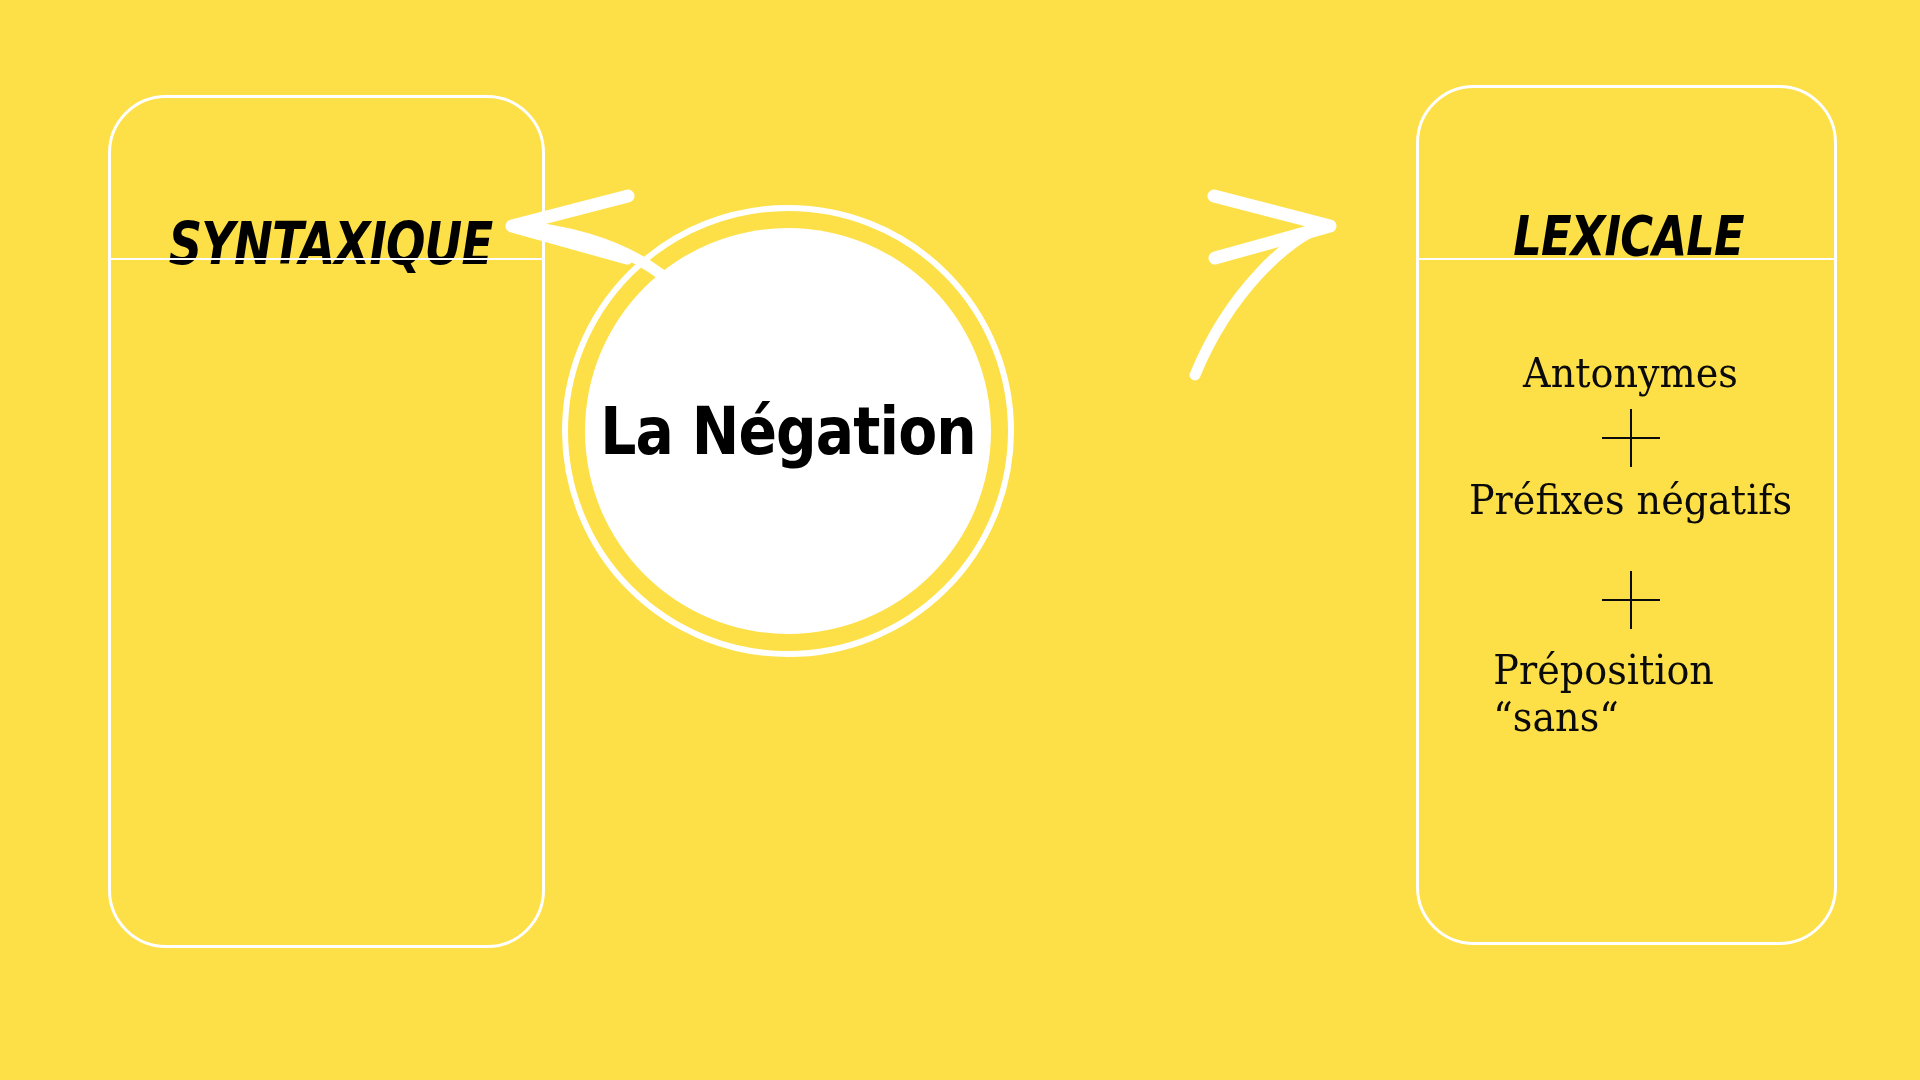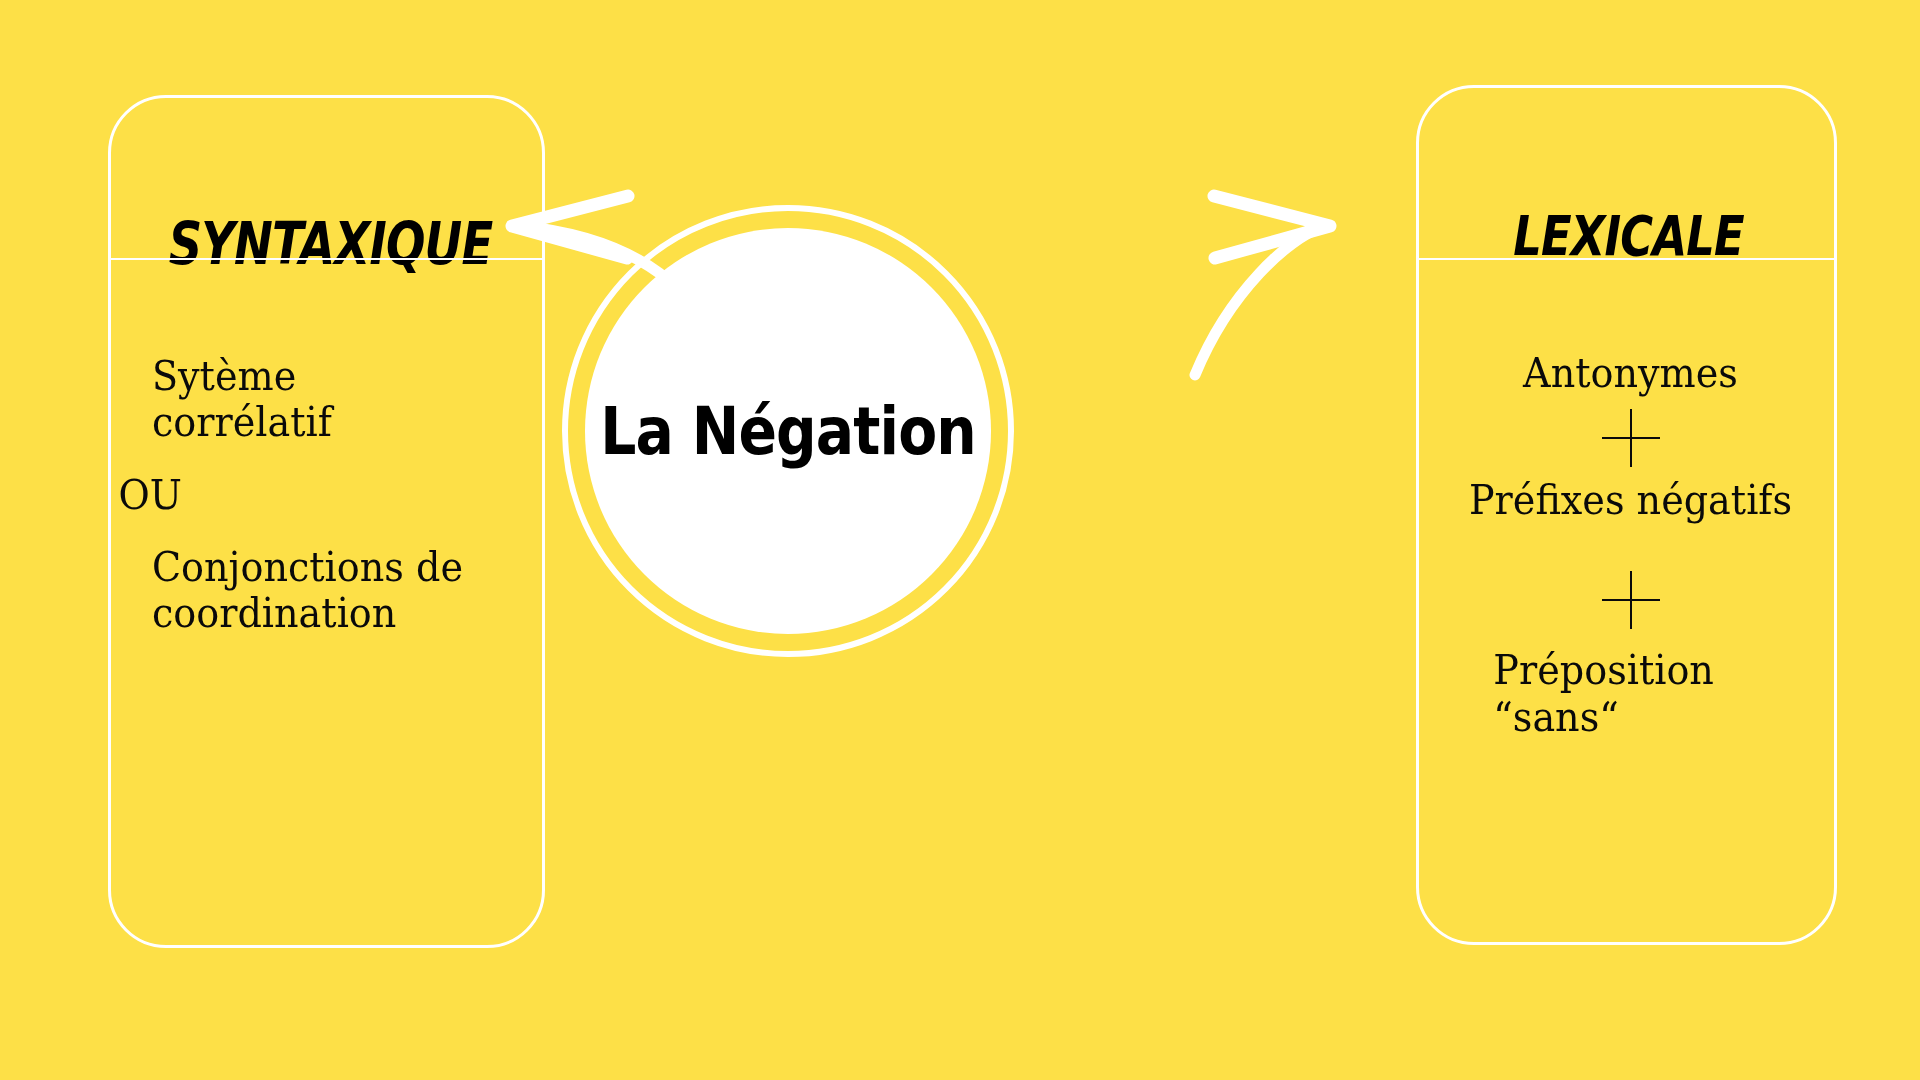--- a/index.html
+++ b/index.html
@@ -203,27 +203,20 @@
     <g>
       <path d="M 1195 375 C 1230 290 1290 238 1320 228" fill="none" stroke="#ffffff" stroke-width="11" stroke-linecap="round"></path>
       <path d="M 1215 258 L 1330 226 L 1214 196" fill="none" stroke="#ffffff" stroke-width="13" stroke-linecap="round" stroke-linejoin="round"></path>
     </g>
   </svg>
 
   <div class="card card-left">
     <div class="card-title">SYNTAXIQUE</div>
     <div class="card-divider"></div>
 
-    <div class="card-body left-body">
-      <div class="left-line lb-1">Sytème
-corrélatif</div>
-      <div class="left-line lb-ou">OU</div>
-      <div class="left-line lb-2">Conjonctions de
-coordination</div>
-    </div>
   </div>
 
   <div class="circle-outer"></div>
   <div class="circle-inner"></div>
   <div class="circle-label">La Négation</div>
 
   <div class="card card-right">
     <div class="card-title">LEXICALE</div>
     <div class="card-divider"></div>
 

